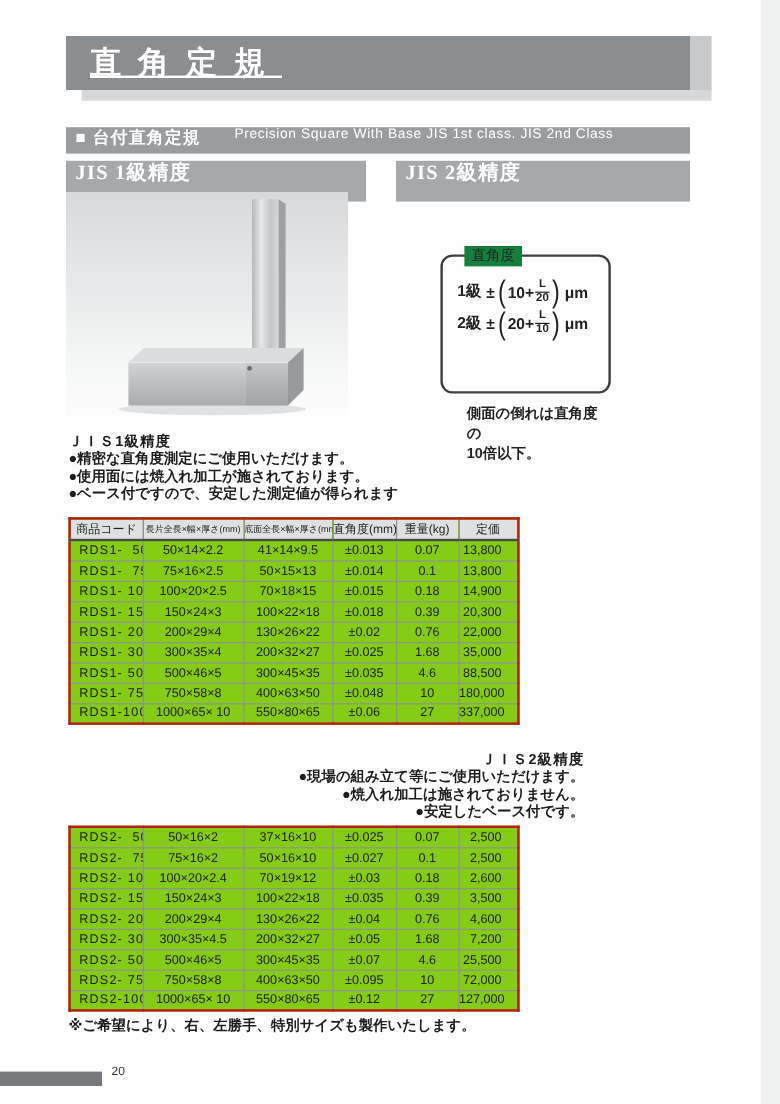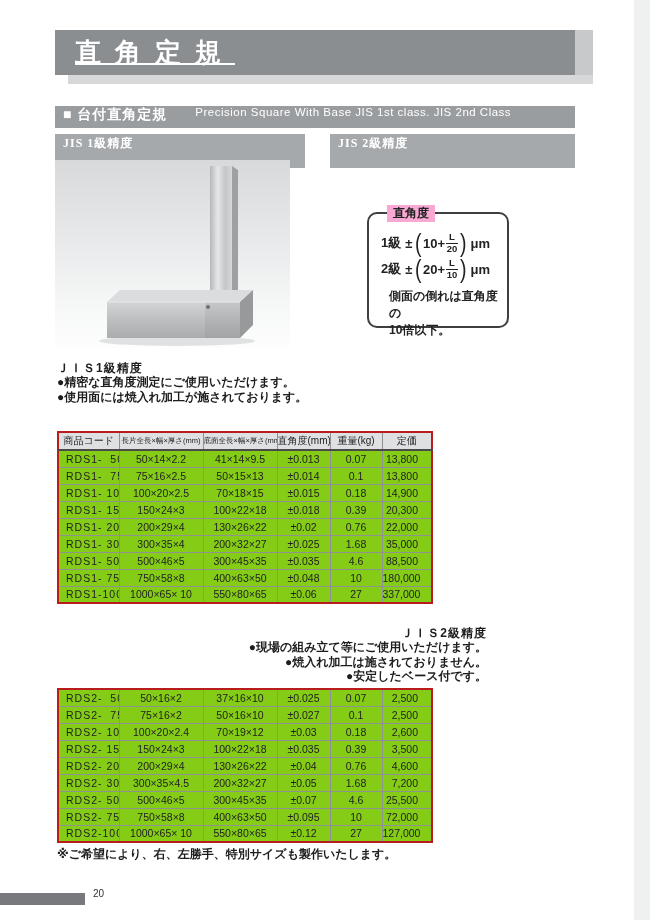--- a/index.html
+++ b/index.html
@@ -11,41 +11,41 @@
   
   .title-bar { position:absolute; left:55px; top:30px; width:520px; height:45px; background:#8b8e91; }
   .title-bar .ttl { color:#fff; font-weight:bold; font-size:26px; letter-spacing:14px; line-height:45px; padding-left:20px;text-decoration:underline; }
   .title-cap { position:absolute; left:575px; top:30px; width:18px; height:45px; background:#c7c9cb; }
   .title-shadow { position:absolute; left:68px; top:75px; width:525px; height:9px; background:#d6d8d9; }
 
   
   .subheader { position:absolute; left:55px; top:106px; width:520px; height:22px; background:#9a9da0; display:flex; align-items:flex-start; }
   .subheader .jp { color:#fff; font-weight:bold; font-size:14px; padding-left:8px; letter-spacing:1px; white-space:pre; }
   .subheader .en { color:#fff; font-size:11.5px; padding-left:28px; letter-spacing:0.5px; }
-  .jisbar { position:absolute; top:134px; height:34px; background:#a6a9ac; color:#fff; font-family:"Liberation Serif","DejaVu Serif",serif; font-weight:bold; font-size:12px; line-height:19px; padding-left:8px; letter-spacing:1px; }
+  .jisbar { position:absolute; top:134px; height:34px; background:#a6a9ac; color:#fff; font-family:"Liberation Serif","DejaVu Serif",serif; font-weight:bold; font-size:17px; line-height:19px; padding-left:8px; letter-spacing:1px; }
   .jisbar.one { left:55px; width:250px; }
   .jisbar.two { left:330px; width:245px; }
 
   
   .photo { position:absolute; left:55px; top:160px; width:235px; height:188px;
            background:linear-gradient(180deg,#d7d9da 0%, #e9eaeb 45%, #f7f8f8 80%, #fdfdfd 100%); }
 
   
   .acc-box { position:absolute; left:367px; top:212px; width:142px; height:116px;
              border:2px solid #3f3f3f; border-radius:10px; background:#fff; }
-  .acc-title { position:absolute; top:-9px; left:18px; background:#f9a8d4; padding:0 6px; font-size:12px; font-weight:bold; color:#222; }
+  .acc-title { position:absolute; top:-9px; left:18px; background:#15803d; padding:0 6px; font-size:12px; font-weight:normal; color:#222; }
   .acc-rows { padding:16px 0 0 12px; }
   .acc-row { display:flex; align-items:center; height:26px; font-size:13px; font-weight:600; color:#222; }
   .acc-row .grade { margin-right:4px; }
   .acc-row .sign { margin-right:2px; }
   .paren { font-size:26px; font-weight:300; line-height:22px; transform:scaleX(0.75); color:#222; }
   .frac { display:inline-flex; flex-direction:column; align-items:center; font-size:9.5px; line-height:1.15; margin:0 1px; font-weight:600; }
   .frac .num { border-bottom:1px solid #222; padding:0 3px; }
   .acc-row .unit { margin-left:3px; }
-  .acc-note { padding:6px 0 0 20px; font-size:12px; font-weight:600; line-height:17px; color:#222; }
+  .acc-note { padding:6px 0 0 20px; font-size:12px; font-weight:600; line-height:17px; color:#222;margin-top:48px; }
 
   
   .section { position:absolute; left:57px; width:430px; font-size:12px; font-weight:600; color:#1d1d1d; line-height:14.3px; }
   .section.s1 { top:361px; }
   .section.s2 { top:626px;text-align:right; }
   .section .heading { letter-spacing:1px; }
 
   
   table.spec { position:absolute; left:57px; border-collapse:collapse; table-layout:fixed; width:374px;
                font-size:10.5px; color:#222; background:#84cc16; border:2px solid #b91c1c; }
@@ -142,20 +142,21 @@
     <div class="acc-note">
       <div>側面の倒れは直角度の</div>
       <div>10倍以下。</div>
     </div>
   </div>
 
   <div class="section s1">
     <div class="heading">ＪＩＳ1級精度</div>
     <div>●精密な直角度測定にご使用いただけます。</div>
     <div>●使用面には焼入れ加工が施されております。</div>
+    <div>●ベース付ですので、安定した測定値が得られます</div>
   </div>
 
   <table class="spec t1">
     <colgroup>
         <col class="c1">
         <col class="c2">
         <col class="c3">
         <col class="c4">
         <col class="c5">
         <col class="c6">

